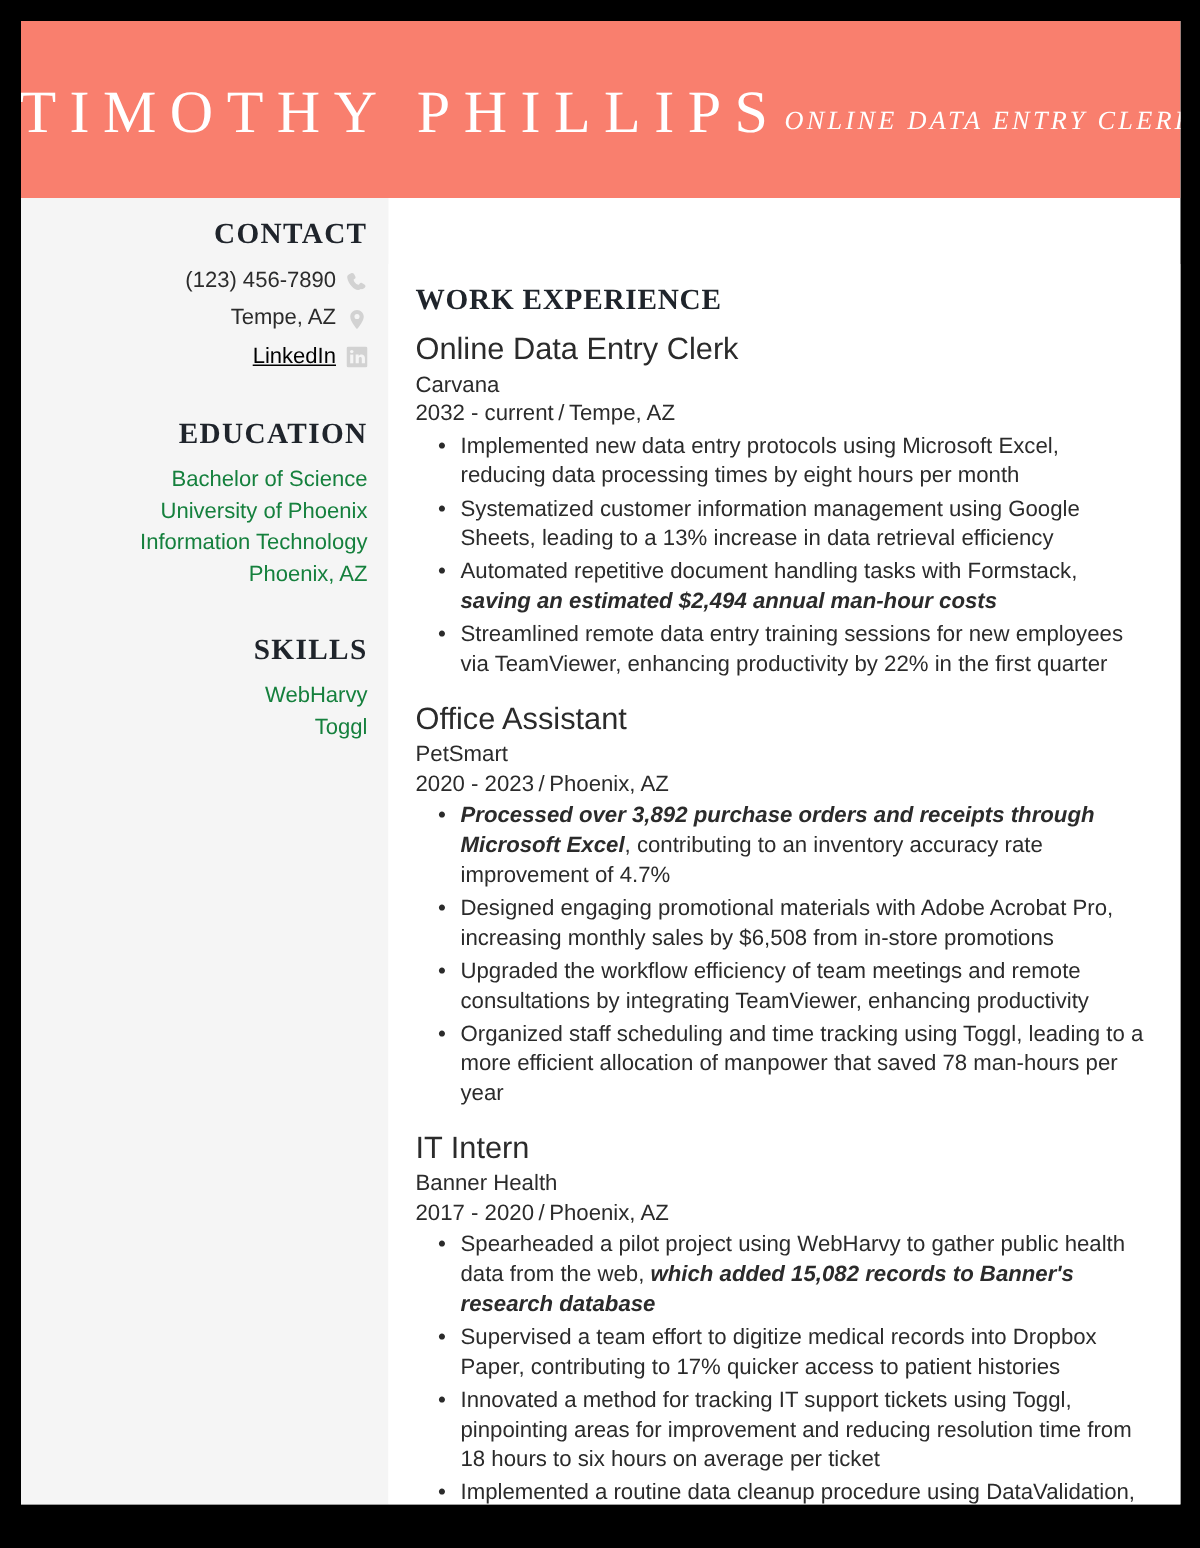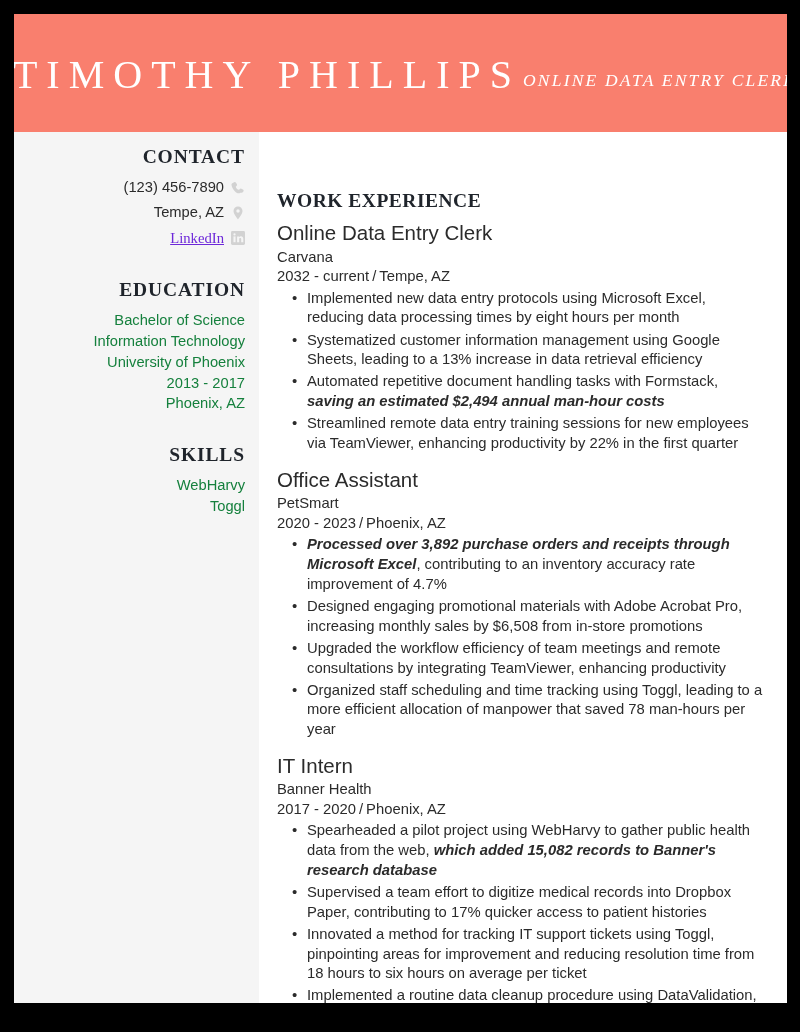--- a/index.html
+++ b/index.html
@@ -96,24 +96,23 @@
     align-items: center;
     justify-content: flex-end;
     gap: 7px;
     margin-bottom: 4px;
     font-size: 14.7px;
     color: #2B2B2B;
     line-height: 1.45;
   }
   .contact-text { white-space: nowrap; }
   .contact-link {
-    color: #6d28d9;
+    color: #000000;
     text-decoration: underline;
     white-space: nowrap;
-    font-family: Liberation Serif, serif;
   }
   .cicon {
     width: 14px;
     height: 14px;
     flex: 0 0 14px;
     display: inline-block;
     position: relative;
   }
   .cicon svg { display: block; }
 
@@ -222,23 +221,22 @@
                 <rect x="2.45" y="5.4" width="2.1" height="5.8" fill="#F5F5F5"></rect>
                 <path d="M6.1 5.4h2v.85c.33-.6 1.05-1 1.9-1 1.4 0 2.3.9 2.3 2.6v3.35h-2.1V8.2c0-.8-.35-1.25-1-1.25-.65 0-1 .45-1 1.25v3h-2.1z" fill="#F5F5F5"></path>
               </svg>
             </span>
           </div>
         </div>
 
       <div class="side-heading edu">EDUCATION</div>
       <div id="education-list">
           <div class="side-line">Bachelor of Science</div>
+          <div class="side-line">University of Phoenix</div>
           <div class="side-line">Information Technology</div>
-          <div class="side-line">University of Phoenix</div>
-          <div class="side-line">2013 - 2017</div>
           <div class="side-line">Phoenix, AZ</div>
         </div>
 
       <div class="side-heading skills">SKILLS</div>
       <div id="skills-list">
           <div class="side-line">WebHarvy</div>
           <div class="side-line">Toggl</div>
         </div>
 
     </div>

